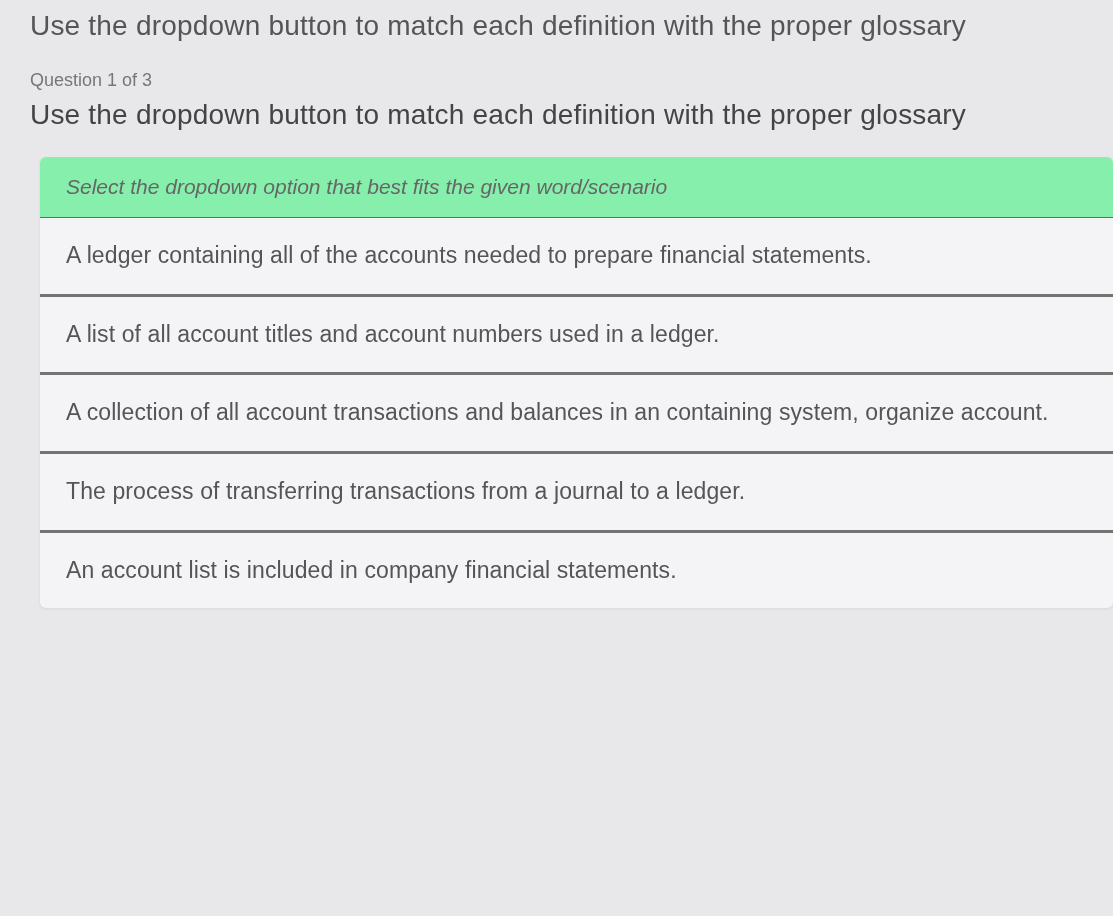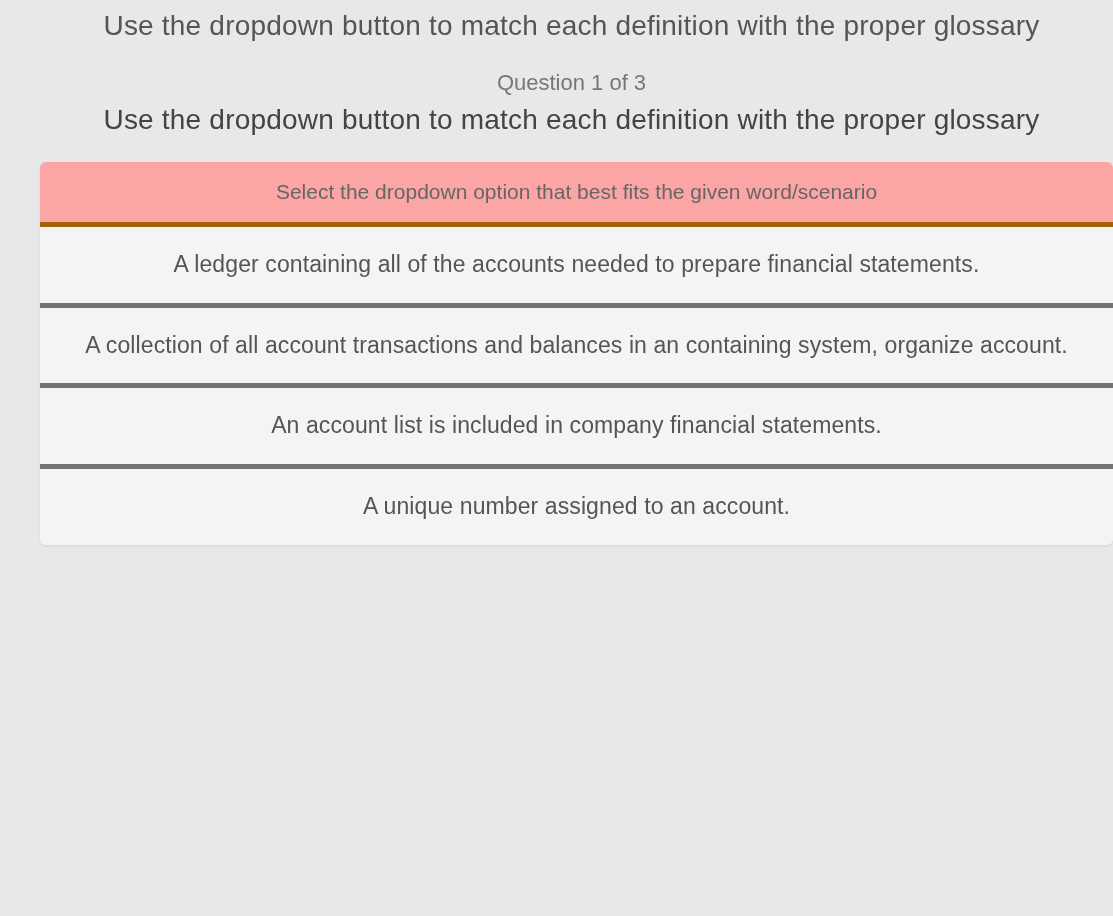--- a/index.html
+++ b/index.html
@@ -7,31 +7,30 @@
       font-family: -apple-system, BlinkMacSystemFont, "Segoe UI", Arial, sans-serif;
       background: #e8e8ea;
       color: #3a3a3a;
       padding: 0;
       width: 1113px;
       height: 916px;
       overflow: hidden;
     }
     .page {
       padding: 10px 0 0 30px;
-      text-align: center;
     }
     .top-instruction {
       font-size: 28px;
       color: #555;
       font-weight: 400;
       margin-bottom: 28px;
       letter-spacing: 0.2px;
     }
     .question-number {
-      font-size: 22px;
+      font-size: 18px;
       color: #777;
       font-weight: 400;
       margin-bottom: 8px;
     }
     .question-text {
       font-size: 28px;
       color: #444;
       font-weight: 400;
       margin-bottom: 26px;
       letter-spacing: 0.2px;
@@ -40,44 +39,46 @@
       background: #f4f4f6;
       border-radius: 6px;
       box-shadow: 0 1px 3px rgba(0,0,0,0.08);
       margin-left: 10px;
       padding: 0;
     }
     .card-header {
       padding: 18px 26px;
       font-size: 21px;
       color: #666;
-      border-bottom: 5px solid #a16207;
-      background: #fca5a5;
+      border-bottom: 1px solid #a16207;
+      background: #86efac;
       border-radius: 6px 6px 0 0;
+      font-style: italic;
     }
     .def-row {
       padding: 20px 26px;
       font-size: 23px;
       color: #555;
-      border-bottom: 5px solid #737373;
+      border-bottom: 3px solid #737373;
       line-height: 1.55;
       letter-spacing: 0.1px;
     }
     .def-row:last-child {
       border-bottom: none;
     }
   </style>
 </head>
 <body>
 
 <div class="page">
   <div class="top-instruction">Use the dropdown button to match each definition with the proper glossary</div>
   <div class="question-number">Question 1 of 3</div>
   <div class="question-text">Use the dropdown button to match each definition with the proper glossary</div>
 
   <div class="card">
     <div class="card-header">Select the dropdown option that best fits the given word/scenario</div>
     <div class="def-row">A ledger containing all of the accounts needed to prepare financial statements.</div>
+    <div class="def-row">A list of all account titles and account numbers used in a ledger.</div>
     <div class="def-row">A collection of all account transactions and balances in an containing system, organize account.</div>
+    <div class="def-row">The process of transferring transactions from a journal to a ledger.</div>
     <div class="def-row">An account list is included in company financial statements.</div>
-    <div class="def-row">A unique number assigned to an account.</div>
   </div>
 </div>
 
 </body></html>

